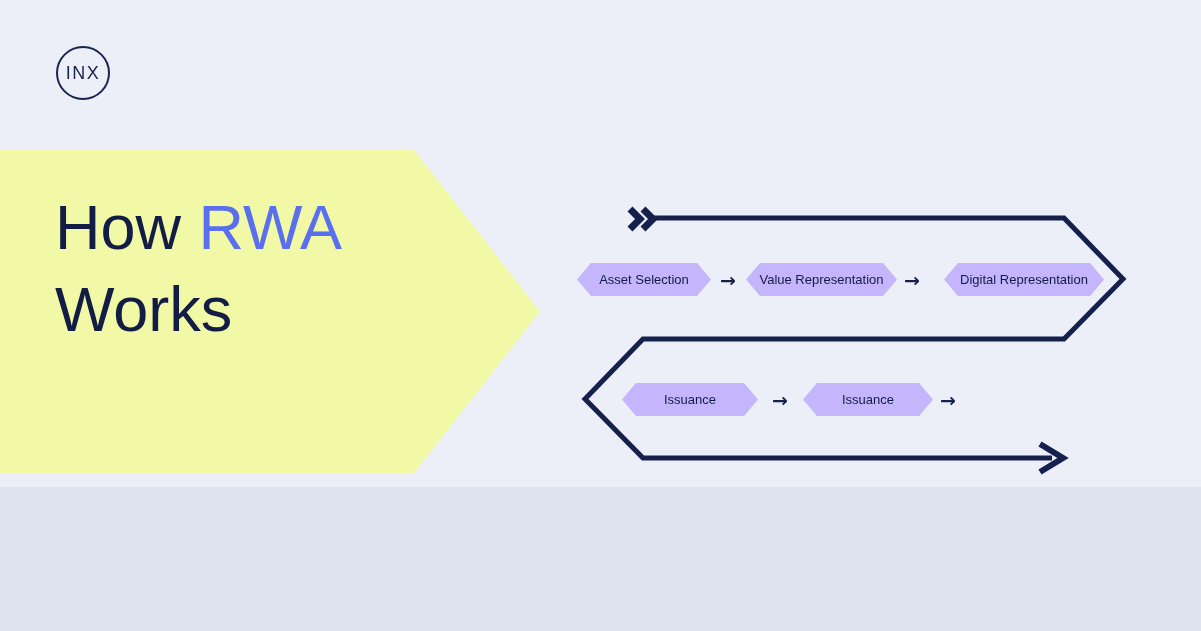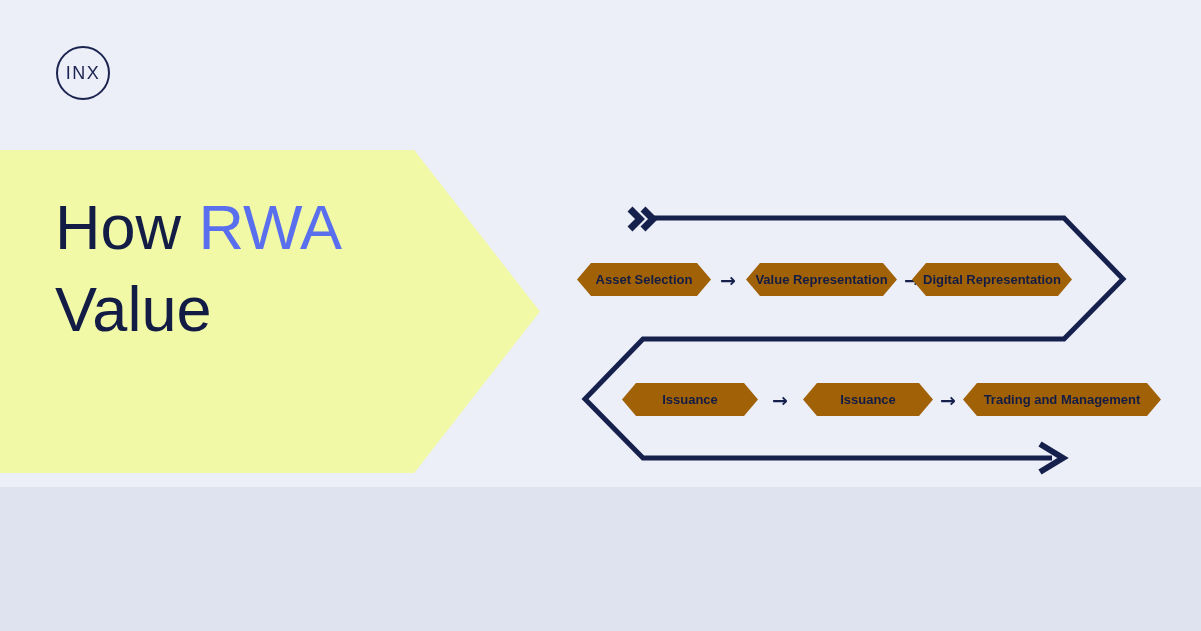--- a/index.html
+++ b/index.html
@@ -28,28 +28,28 @@
   .title{
     position:absolute;left:55px;top:186px;
     font-size:63px;line-height:82px;font-weight:500;
     color:#131C45;white-space:nowrap;
   }
   .title .hl{color:#5A6FEE;}
   
   svg.overlay{position:absolute;left:0;top:0;width:1201px;height:631px;}
   
   .pill{
-    position:absolute;height:33px;background:#a16207;
+    position:absolute;height:33px;background:#c4b5fd;
     clip-path:polygon(14px 0,calc(100% - 14px) 0,100% 50%,calc(100% - 14px) 100%,14px 100%,0 50%);
     display:flex;align-items:center;justify-content:center;
-    font-size:13px;font-weight:700;color:#131C45;white-space:nowrap;
+    font-size:13px;font-weight:400;color:#131C45;white-space:nowrap;
   }
   .pill.p1{left:577px;top:263px;width:134px;}
   .pill.p2{left:746px;top:263px;width:151px;}
-  .pill.p3{left:912px;top:263px;width:160px;}
+  .pill.p3{left:944px;top:263px;width:160px;}
   .pill.p4{left:622px;top:383px;width:136px;}
   .pill.p5{left:803px;top:383px;width:130px;}
   .pill.p6{left:963px;top:383px;width:198px;}
   
   .flow-arrow{
     position:absolute;transform:translate(-50%,-50%);
     font-family:"DejaVu Sans",sans-serif;
     font-size:19px;font-weight:700;color:#16204C;line-height:1;
   }
   .fa1{left:728px;top:280px;}
@@ -63,21 +63,21 @@
 <div class="canvas">
 
   <div class="logo">
     <span>INX</span>
   </div>
 
   <div class="banner"></div>
 
   <div class="title">
     <div><span>How</span> <span class="hl">RWA</span></div>
-    <div>Value</div>
+    <div>Works</div>
   </div>
 
   <svg class="overlay" viewBox="0 0 1201 631">
 
     <g fill="none" stroke="#16204C" stroke-width="7">
       <polyline points="630,209 640,219 630,229"></polyline>
       <polyline points="643,209 653,219 643,229"></polyline>
     </g>
 
     <path d="M649 218 H1064 L1123 279 L1064 339 H643 L585 399 L643 458 H1052" fill="none" stroke="#16204C" stroke-width="5" stroke-linejoin="miter"></path>
@@ -101,17 +101,14 @@
   </div>
 
   <div class="pill p4">
     <span>Issuance</span>
   </div>
   <span class="flow-arrow fa3">→</span>
   <div class="pill p5">
     <span>Issuance</span>
   </div>
   <span class="flow-arrow fa4">→</span>
-  <div class="pill p6">
-    <span>Trading and Management</span>
-  </div>
 
 </div>
 
 </body></html>

